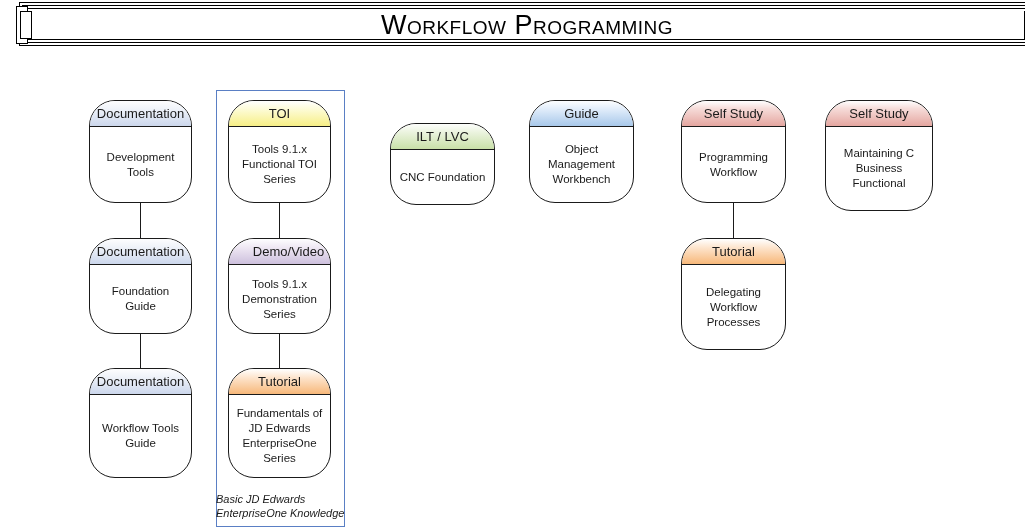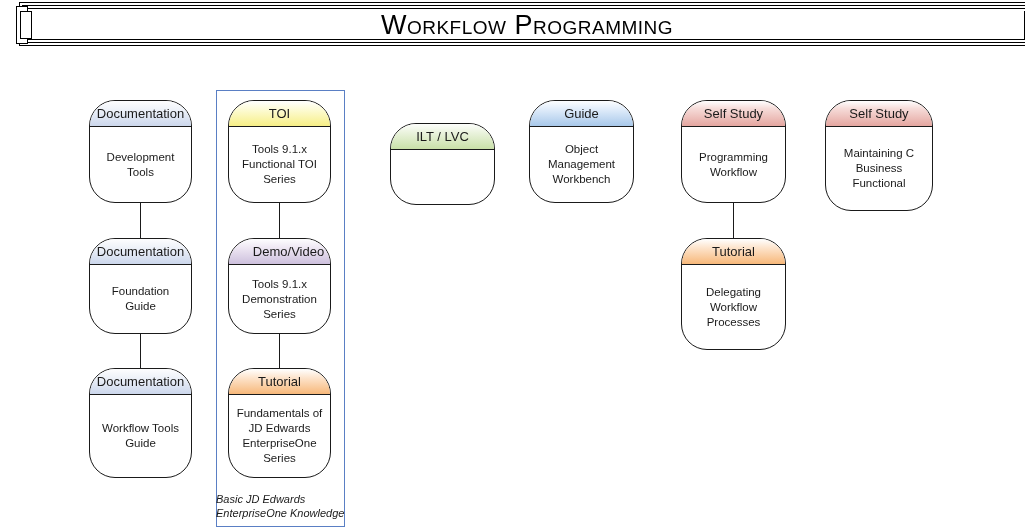--- a/index.html
+++ b/index.html
@@ -256,20 +256,25 @@
         <span>Fundamentals of</span>
         <span>JD Edwards</span>
         <span>EnterpriseOne</span>
         <span>Series</span>
       </div>
     </div>
   </div>
 
   <div class="card" style="left:390px; top:67px; width:105px; height:82px;margin-top:8px;">
     <div class="card-header hdr-ilt">ILT / LVC</div>
+    <div class="card-body">
+      <div>
+        <span>CNC Foundation</span>
+      </div>
+    </div>
   </div>
 
   <div class="card" style="left:529px; top:52px; width:105px; height:103px;">
     <div class="card-header hdr-guide">Guide</div>
     <div class="card-body">
       <div>
         <span>Object</span>
         <span>Management</span>
         <span>Workbench</span>
       </div>

